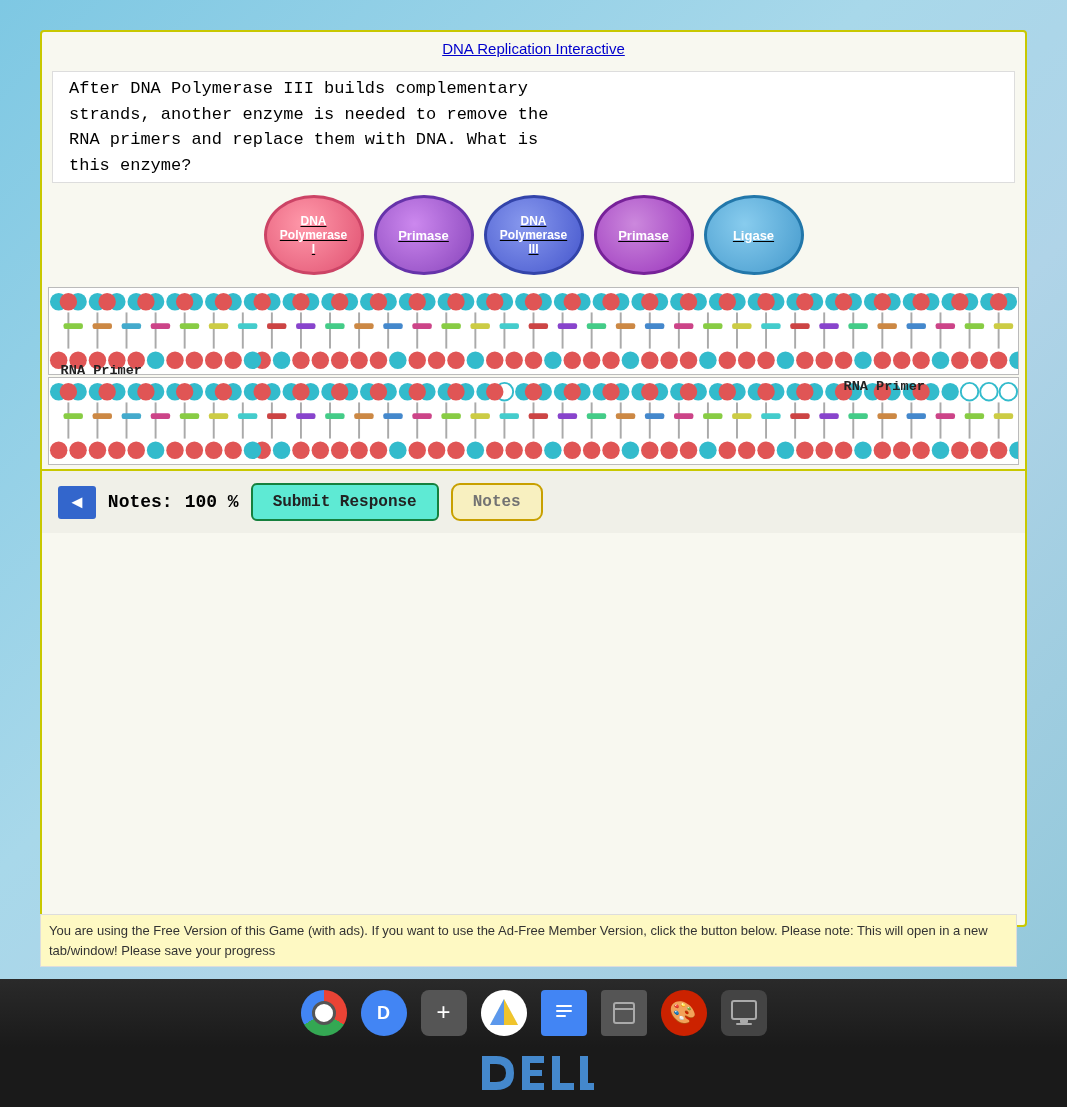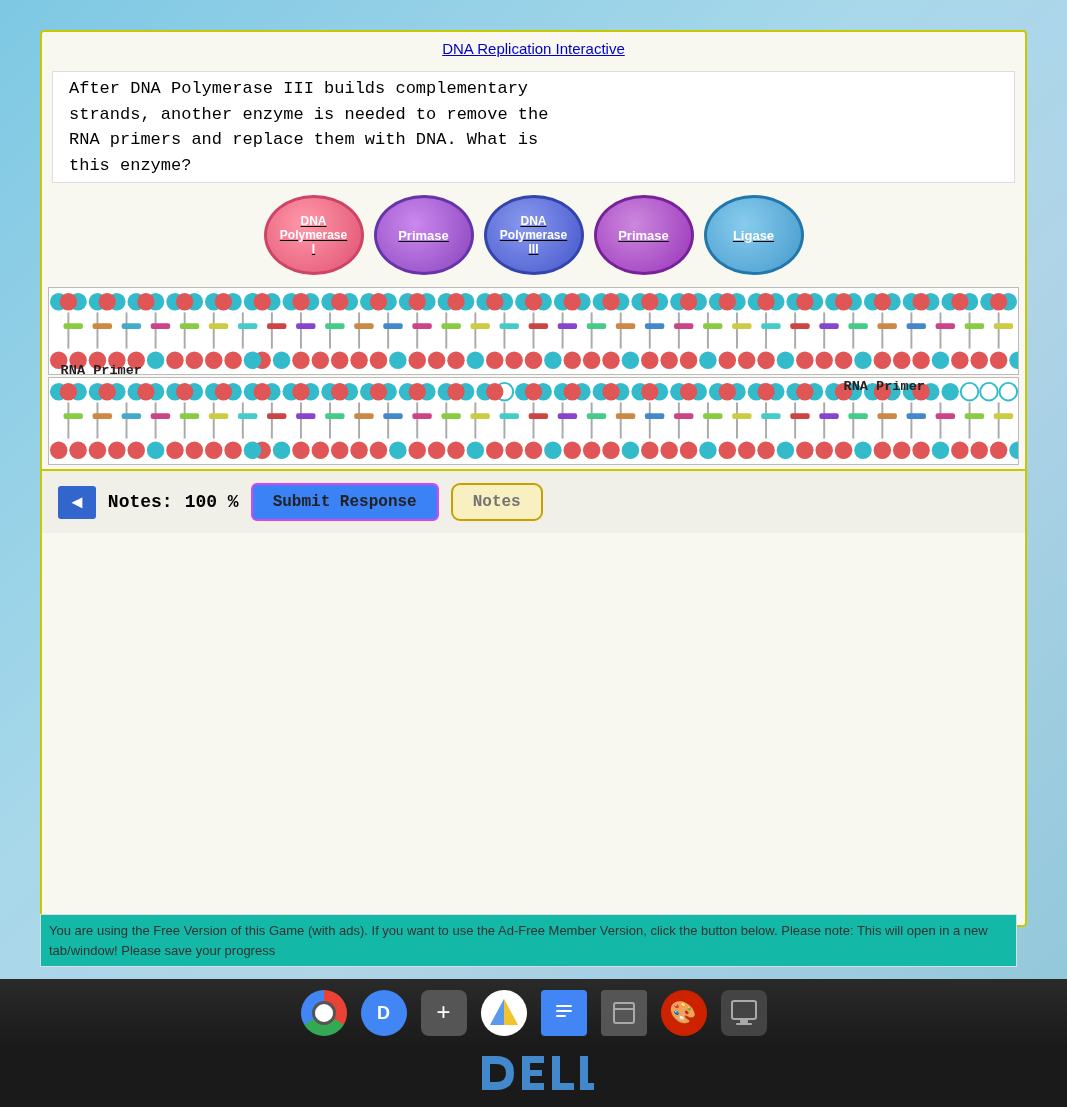--- a/index.html
+++ b/index.html
@@ -129,23 +129,23 @@
       border-radius: 3px;
     }
 
     .score-text {
       font-size: 18px;
       font-weight: bold;
       font-family: 'Courier New', monospace;
     }
 
     .submit-btn {
-      background: #3b82f6;
+      background: #5eead4;
       color: #222;
-      border: 2px solid #d946ef;
+      border: 2px solid #15803d;
       padding: 8px 20px;
       font-size: 16px;
       font-weight: bold;
       font-family: 'Courier New', monospace;
       cursor: pointer;
       border-radius: 6px;
     }
 
     .notes-btn {
       background: #f8f0c0;
@@ -161,21 +161,21 @@
 
     
     .footer-text {
       position: absolute;
       bottom: 140px;
       left: 40px;
       right: 50px;
       font-size: 13px;
       font-family: Arial, sans-serif;
       color: #333;
-      background: #14b8a6;
+      background: #fef9c3;
       padding: 6px 8px;
       border: 1px solid #ddd;
       line-height: 1.5;
     }
 
     
     .taskbar {
       position: absolute;
       bottom: 60px;
       left: 0;

